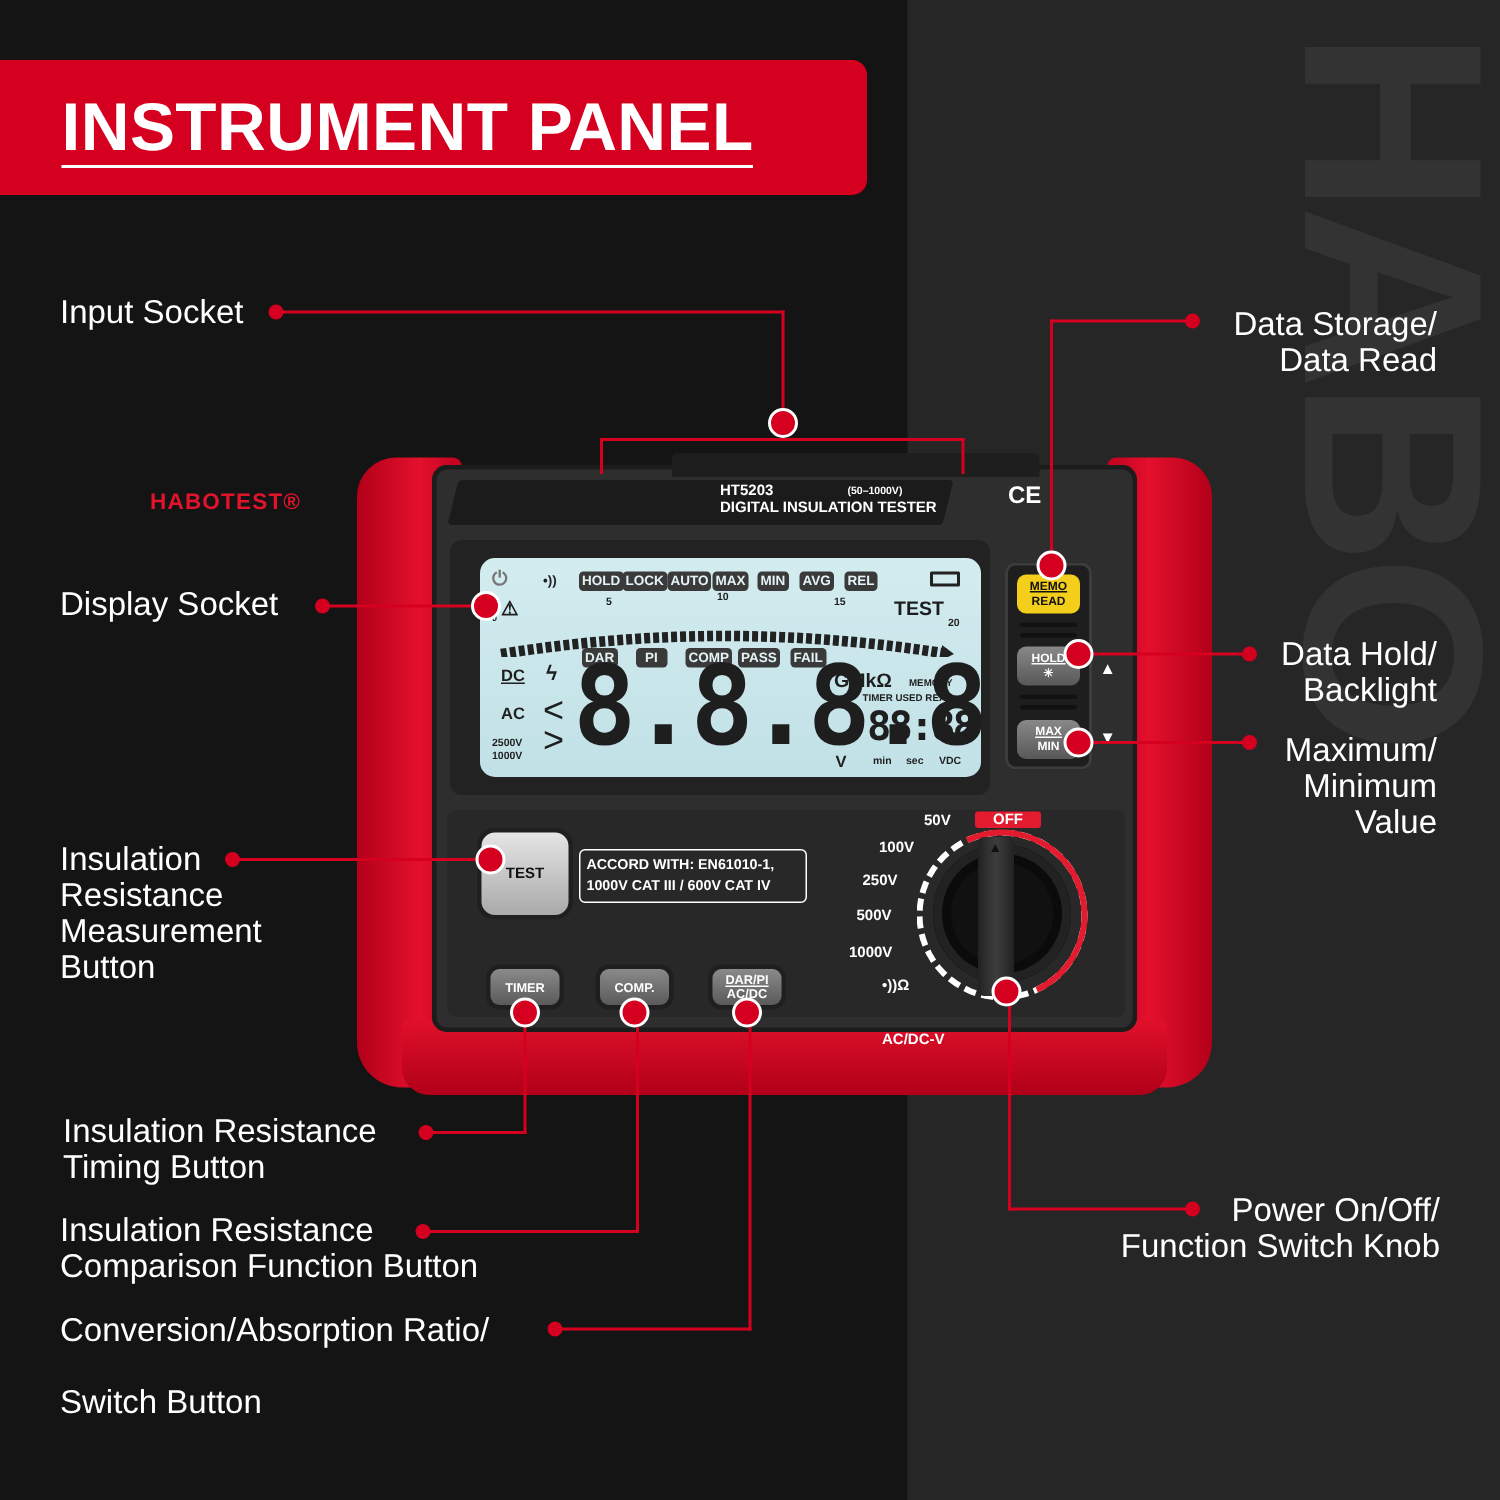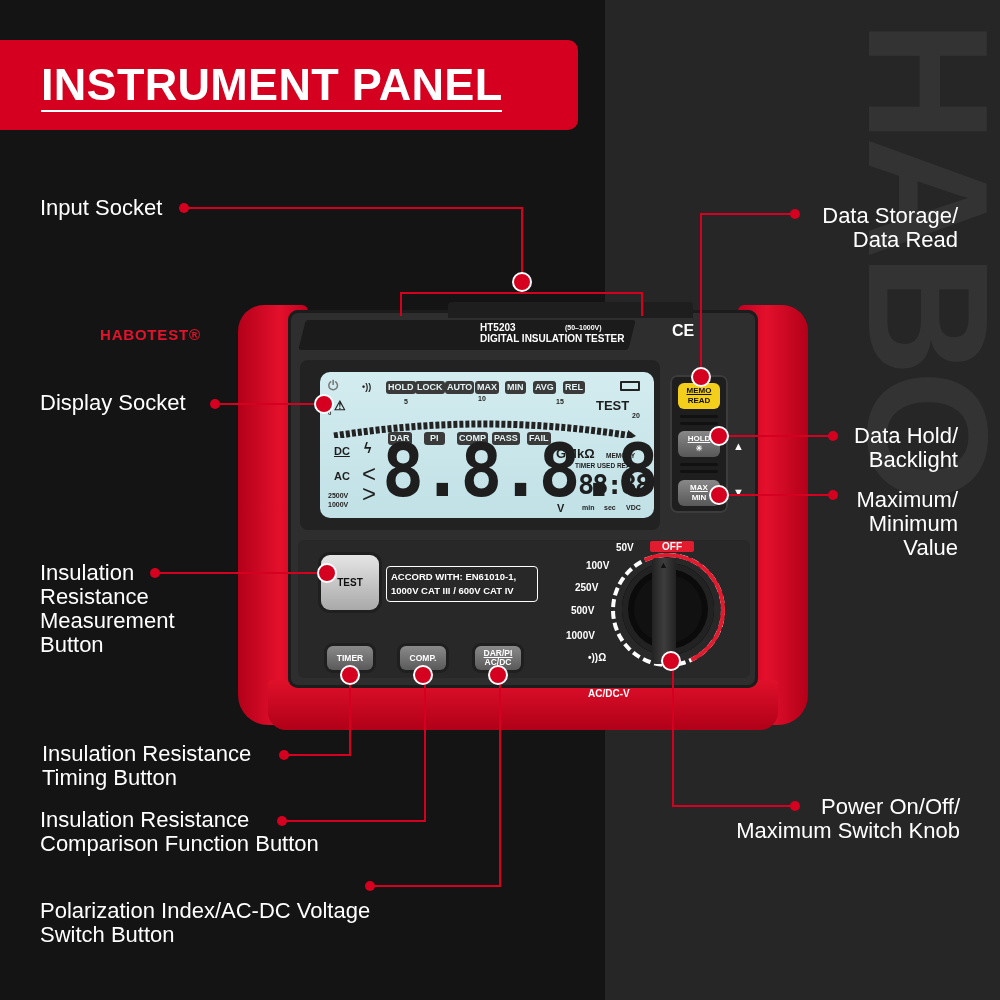--- a/index.html
+++ b/index.html
@@ -198,22 +198,22 @@
 <div class="label" style="left:40px;top:808px">
   <span>Insulation Resistance</span><br>
   <span>Comparison Function Button</span>
 </div>
 <div class="dot" style="left:277px;top:816px"></div>
 <div class="line" style="left:282px;top:820px;width:144px;height:2px"></div>
 <div class="line" style="left:424px;top:676px;width:2px;height:146px"></div>
 <div class="ring" style="left:413px;top:665px"></div>
 
 <div class="label" style="left:40px;top:875px">
+  <span>Conversion/Absorption Ratio/</span><br>
   <br>
-  <span>Polarization Index/AC-DC Voltage</span><br>
   <span>Switch Button</span>
 </div>
 <div class="dot" style="left:365px;top:881px"></div>
 <div class="line" style="left:370px;top:885px;width:131px;height:2px"></div>
 <div class="line" style="left:499px;top:676px;width:2px;height:211px"></div>
 <div class="ring" style="left:488px;top:665px"></div>
 
 <div class="label right" style="left:790px;top:204px;width:168px">
   <span>Data Storage/</span><br>
   <span>Data Read</span>
@@ -235,18 +235,18 @@
   <span>Maximum/</span><br>
   <span>Minimum</span><br>
   <span>Value</span>
 </div>
 <div class="dot" style="left:828px;top:490px"></div>
 <div class="line" style="left:720px;top:494px;width:110px;height:2px"></div>
 <div class="ring" style="left:709px;top:485px"></div>
 
 <div class="label right" style="left:700px;top:795px;width:260px">
   <span>Power On/Off/</span><br>
-  <span>Maximum Switch Knob</span>
+  <span>Function Switch Knob</span>
 </div>
 <div class="dot" style="left:790px;top:801px"></div>
 <div class="line" style="left:672px;top:805px;width:120px;height:2px"></div>
 <div class="line" style="left:672px;top:670px;width:2px;height:137px"></div>
 <div class="ring" style="left:661px;top:651px"></div>
 
 </body></html>

